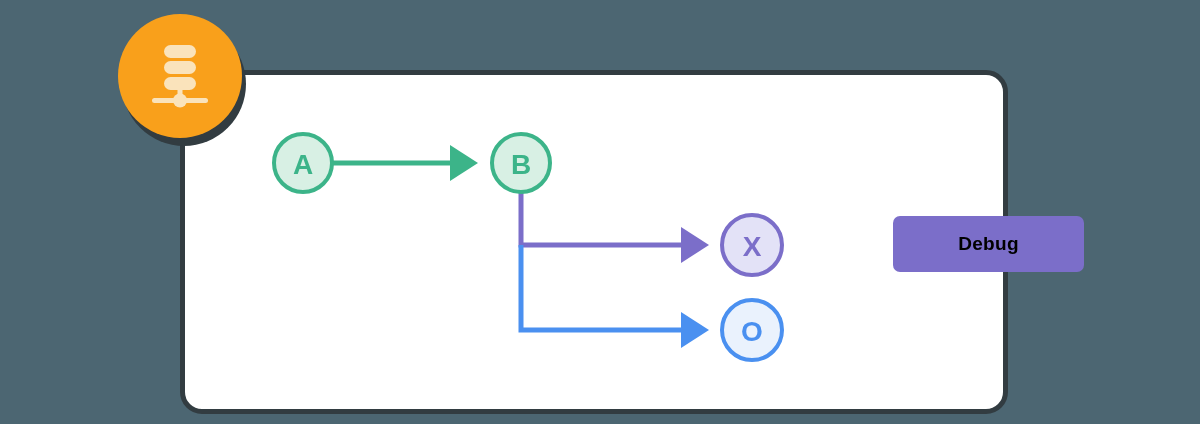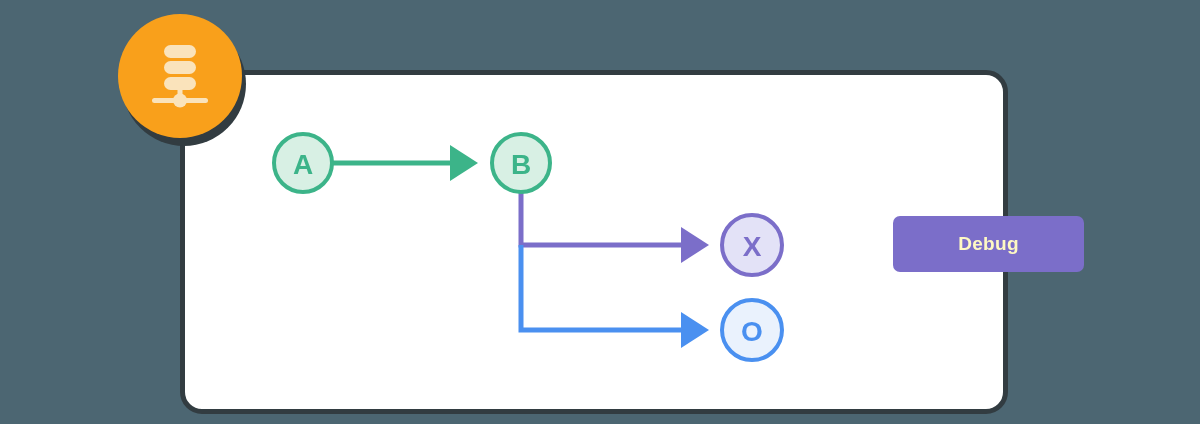--- a/index.html
+++ b/index.html
@@ -81,21 +81,21 @@
   
   .debug-button {
     position: absolute;
     left: 893px;
     top: 216px;
     width: 191px;
     height: 56px;
     background: #7b6ec9;
     border: none;
     border-radius: 7px;
-    color: #fef9c3;
+    color: #000000;
     font-family: "Liberation Sans", sans-serif;
     font-size: 19px;
     font-weight: bold;
     letter-spacing: 0.3px;
     cursor: pointer;
     z-index: 7;
     padding: 0;
     display: flex;
     align-items: center;
     justify-content: center;

